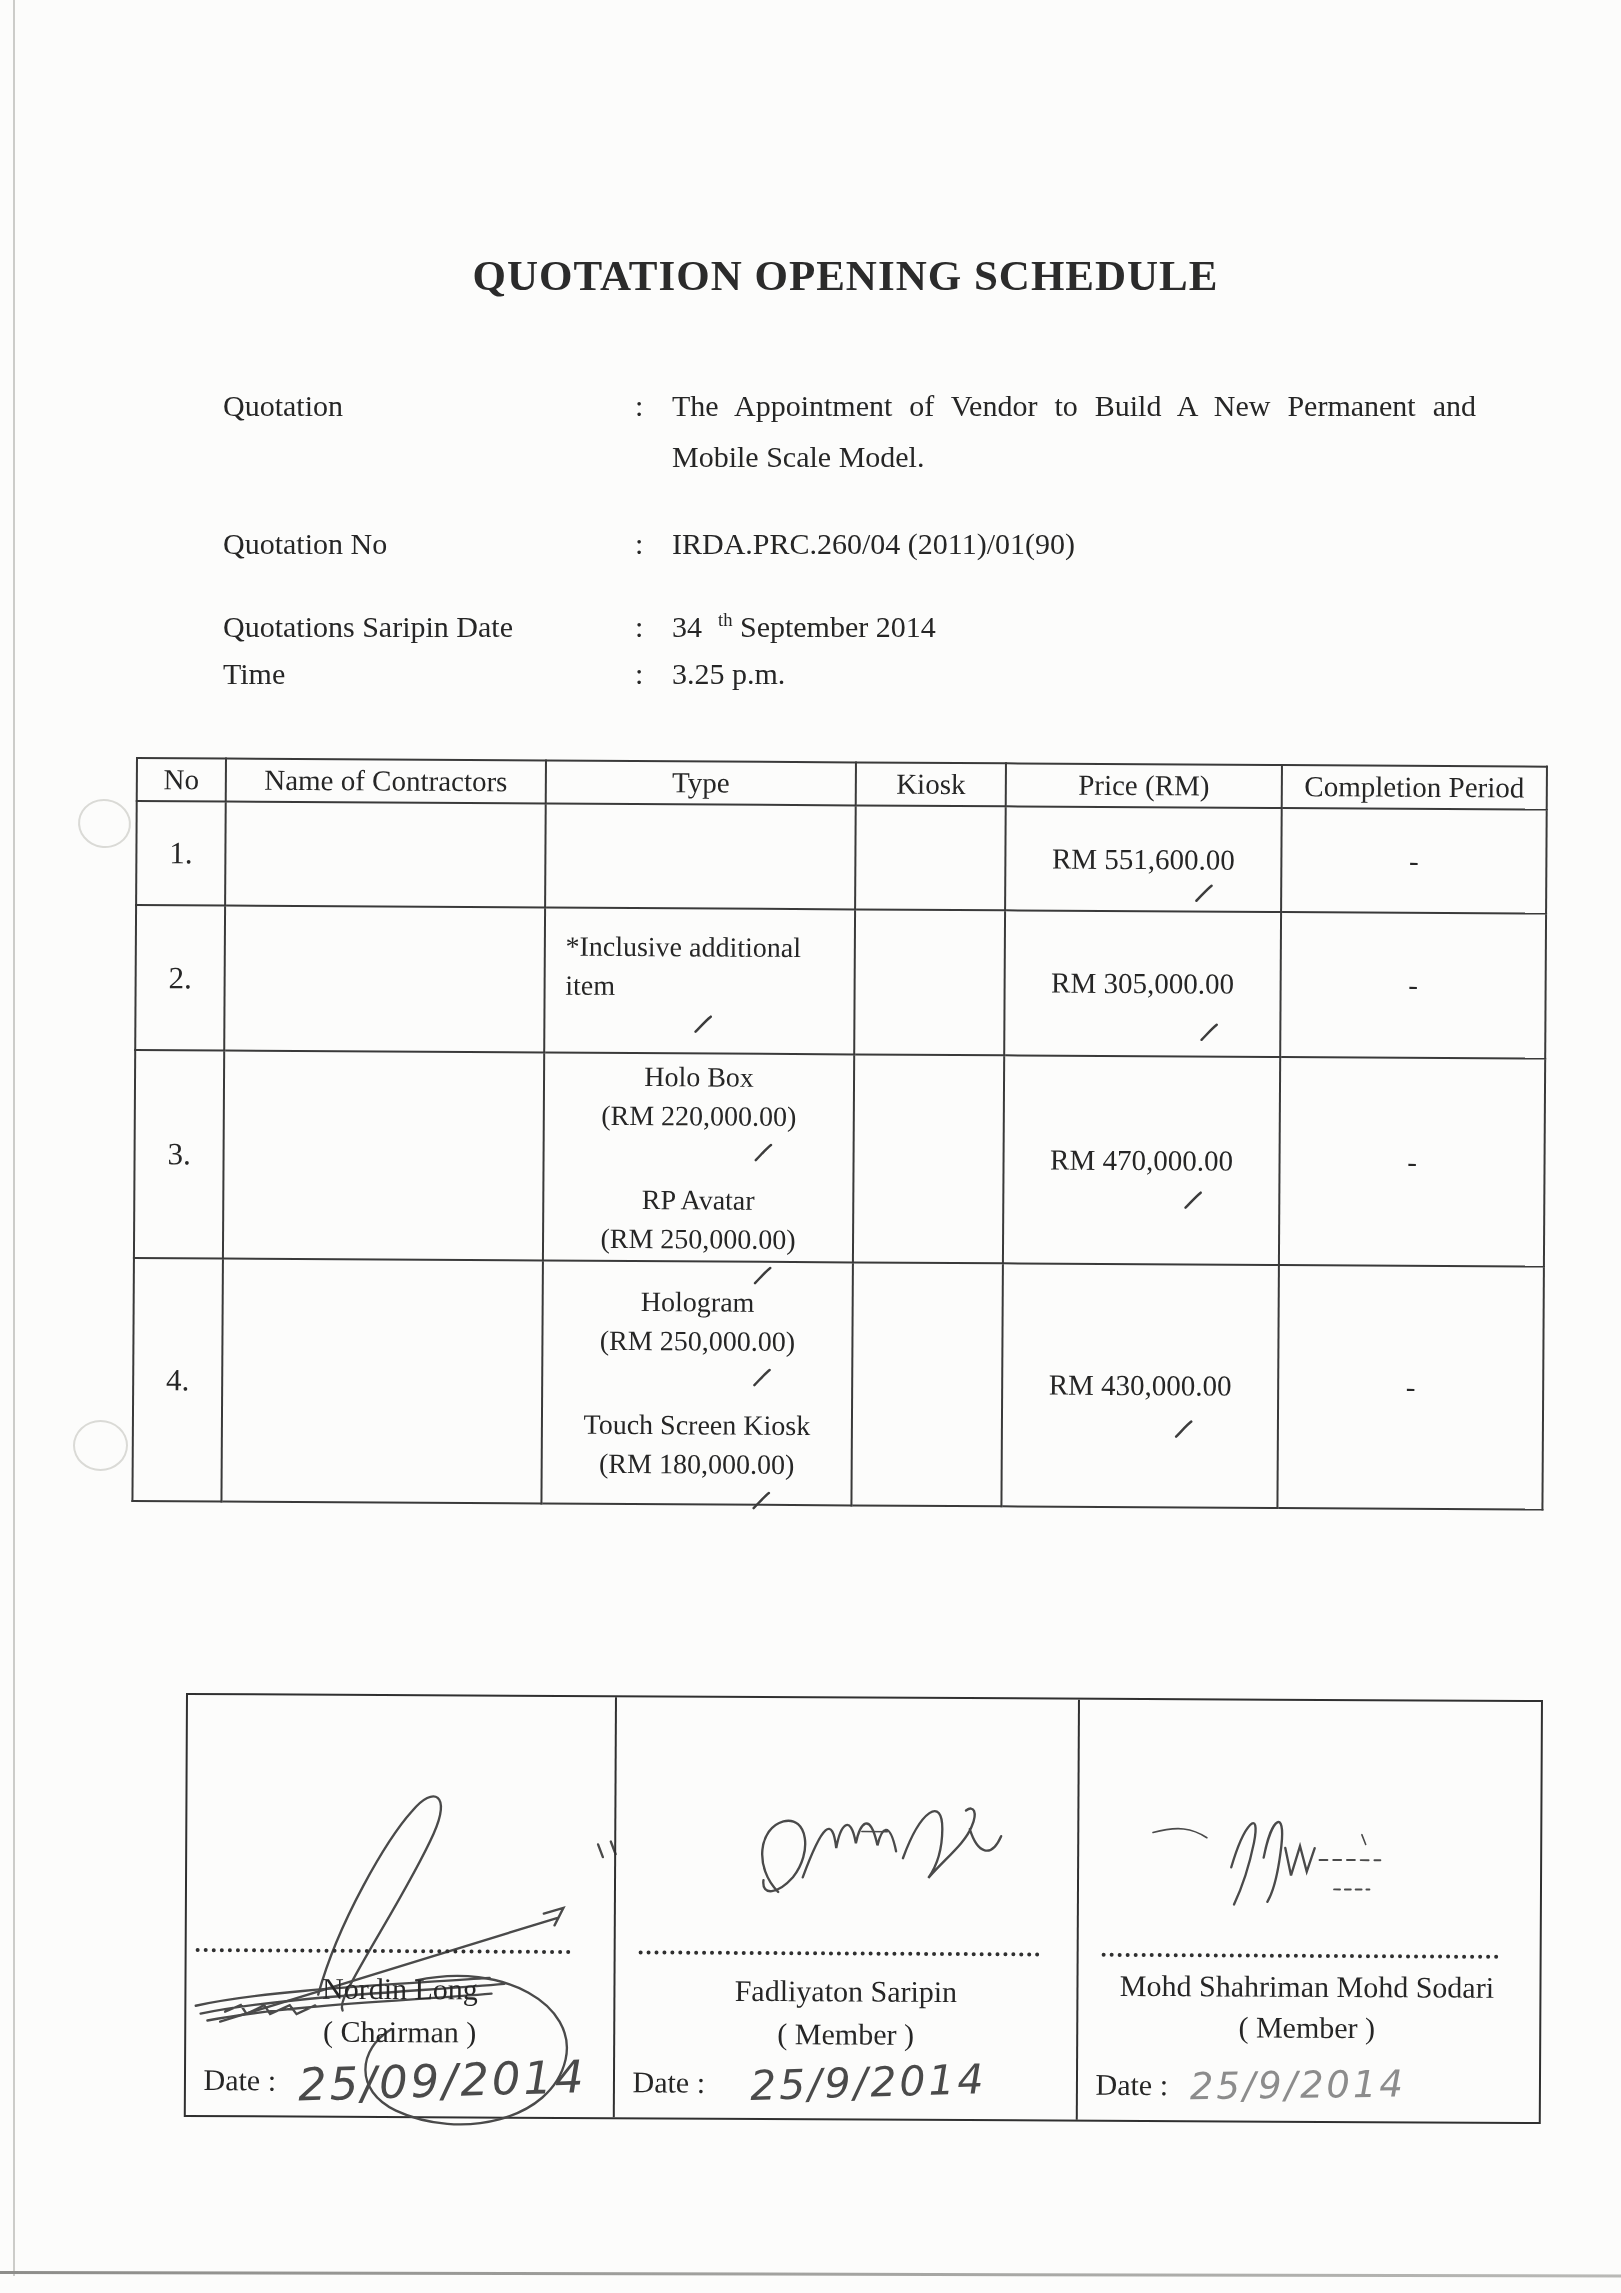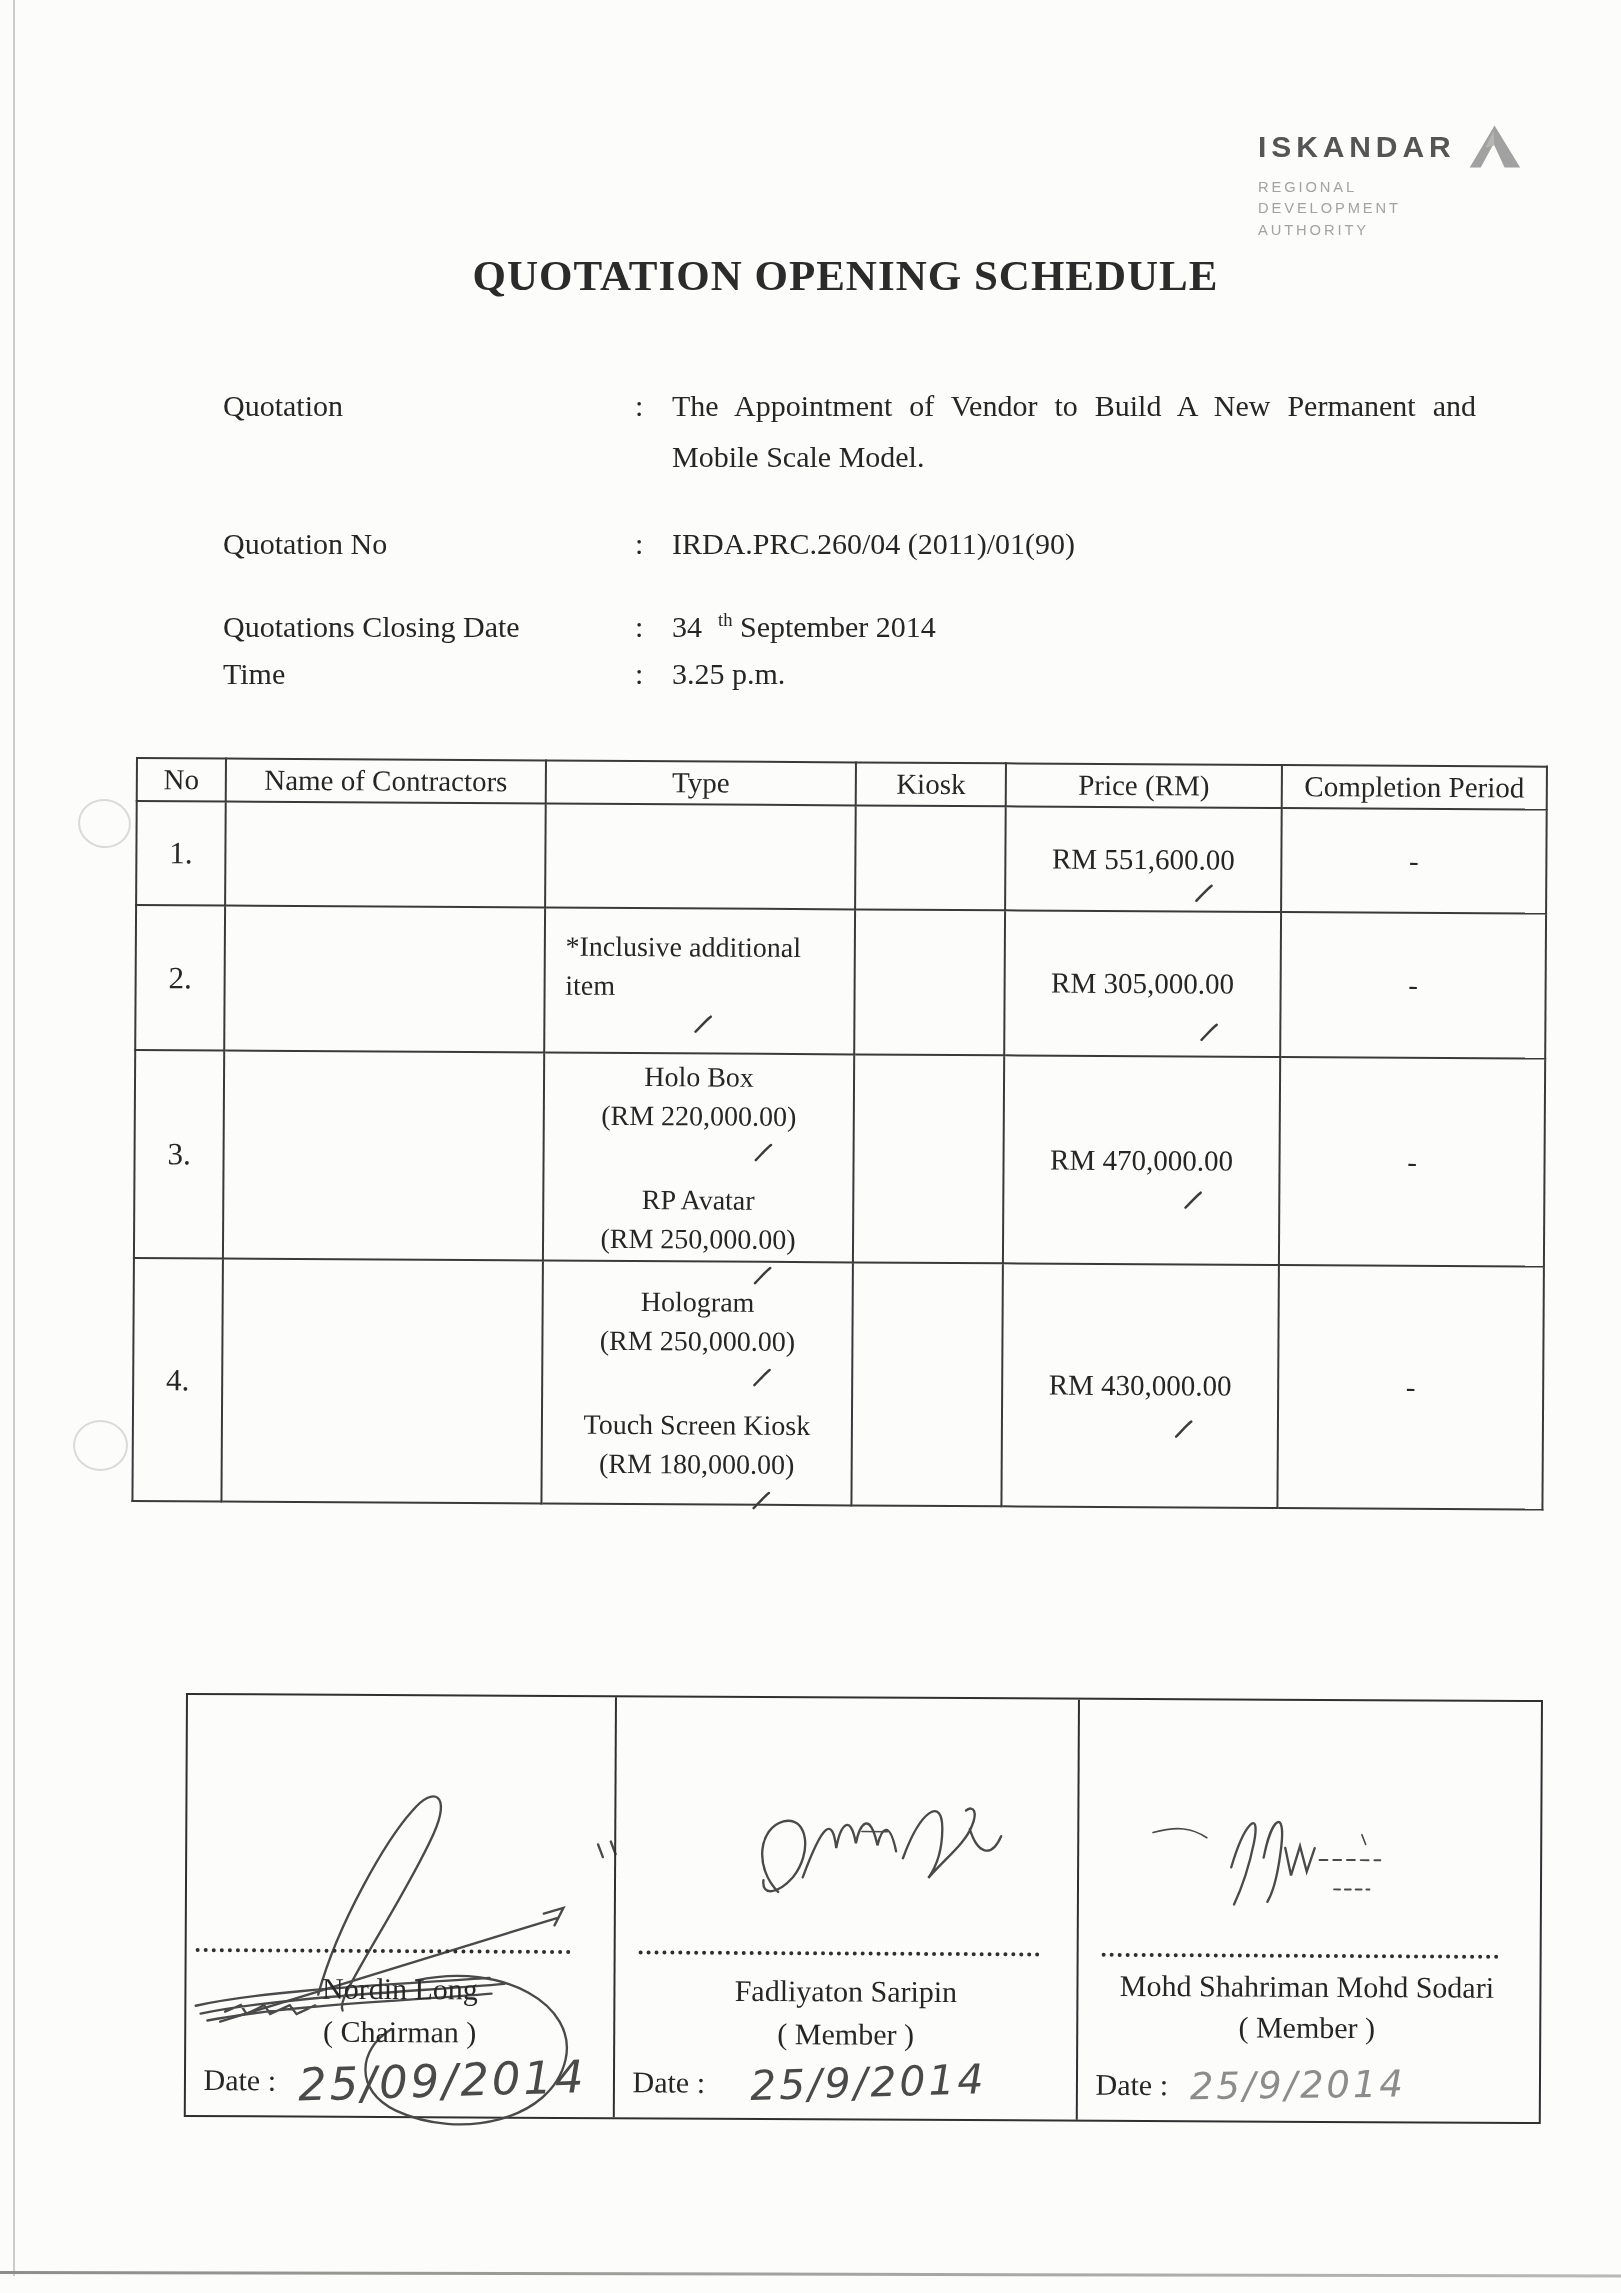--- a/index.html
+++ b/index.html
@@ -85,51 +85,37 @@
 </style>
 </head>
 <body>
 
 <div class="page">
 
   <div class="scan-left-line"></div>
   <div class="hole hole1"></div>
   <div class="hole hole2"></div>
 
-  <div class="logo">
-    <div class="logo-row">
-      <span class="logo-text">ISKANDAR</span>
-      <svg class="logo-tri" viewBox="0 0 60 50">
-        <polygon points="30,2 58,48 41,48 29,22 15,48 3,48" fill="#919191" opacity="0.85"></polygon>
-        <polygon points="29,8 20,26 30,24" fill="#b5b5b2"></polygon>
-      </svg>
-    </div>
-    <div class="logo-sub">
-      <div>REGIONAL</div>
-      <div>DEVELOPMENT</div>
-      <div>AUTHORITY</div>
-    </div>
-  </div>
 
   <h1 class="title">QUOTATION OPENING SCHEDULE</h1>
 
   <div class="field" style="top:380px">
     <div class="f-label">Quotation</div>
     <div class="f-colon">:</div>
     <div class="f-value just">The Appointment of Vendor to Build A New Permanent and Mobile Scale Model.</div>
   </div>
 
   <div class="field" style="top:518px">
     <div class="f-label">Quotation No</div>
     <div class="f-colon">:</div>
     <div class="f-value">IRDA.PRC.260/04 (2011)/01(90)</div>
   </div>
 
   <div class="field" style="top:601px">
-    <div class="f-label">Quotations Closing Date</div>
+    <div class="f-label">Quotations Saripin Date</div>
     <div class="f-colon">:</div>
     <div class="f-value"><span>34</span><sup>th</sup><span> September 2014</span></div>
   </div>
 
   <div class="field" style="top:648px">
     <div class="f-label">Time</div>
     <div class="f-colon">:</div>
     <div class="f-value">3.25 p.m.</div>
   </div>
 

